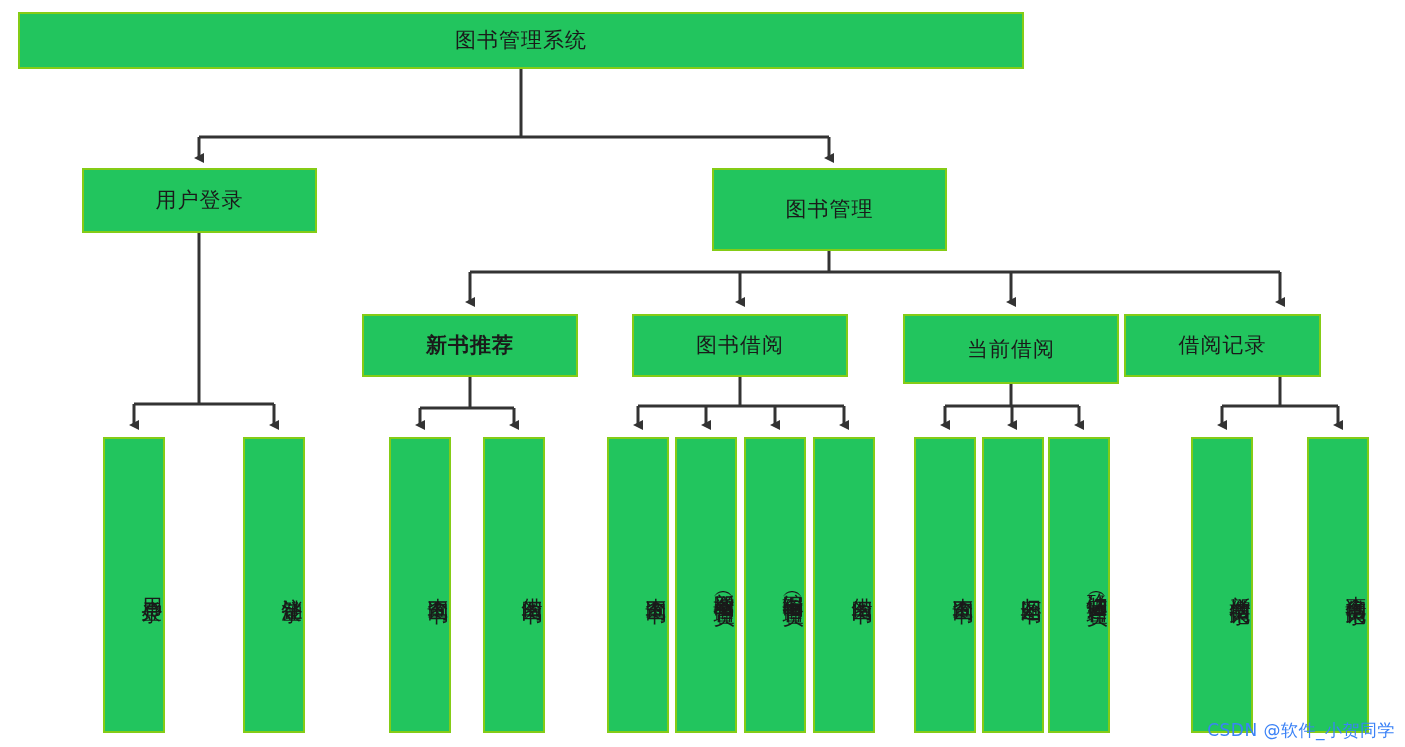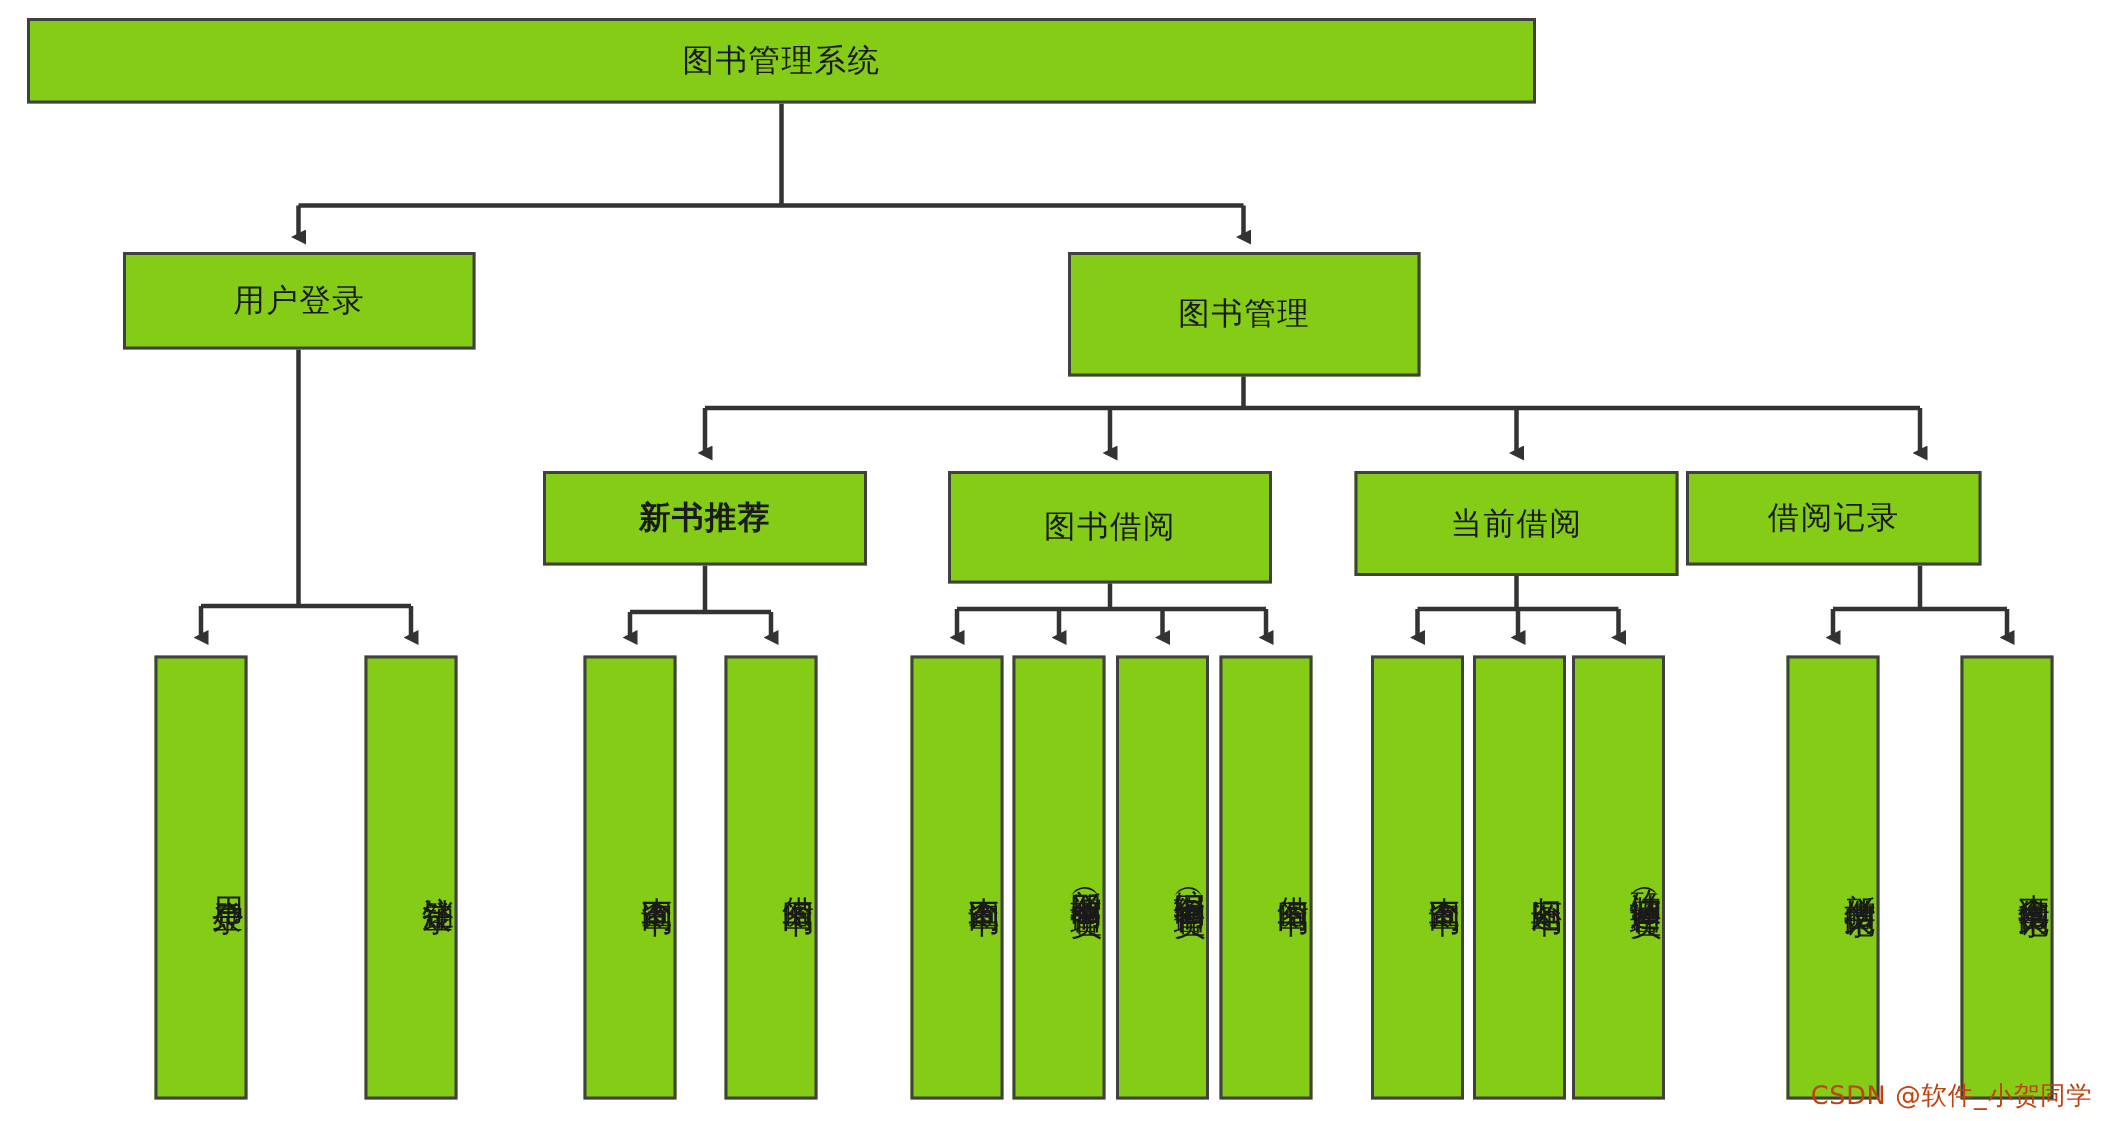--- a/index.html
+++ b/index.html
@@ -21,22 +21,22 @@
     position: absolute;
     left: 0;
     top: 0;
     width: 1405px;
     height: 747px;
     pointer-events: none;
   }
   .node {
     position: absolute;
     box-sizing: border-box;
-    background: #84cc16;
-    border: 2px solid #404040;
+    background: #22c55e;
+    border: 2px solid #84cc16;
     display: flex;
     align-items: center;
     justify-content: center;
     color: #1a1a1a;
     text-align: right;
   }
   .node.horiz {
     font-size: 21px;
     letter-spacing: 1px;
   }
@@ -57,21 +57,21 @@
   }
   .node.horiz > span {
     line-height: 1;
     white-space: nowrap;
   }
   #watermark {
     position: absolute;
     right: 10px;
     bottom: 5px;
     font-size: 17px;
-    color: #c2410c;
+    color: #3b82f6;
     letter-spacing: 0.5px;
     white-space: nowrap;
     user-select: none;
   }
 </style>
 </head>
 <body>
 
 <div id="canvas">
 
@@ -132,21 +132,21 @@
   <div class="node horiz" style="left:82px; top:168px; width:235px; height:65px;">
     <span>用户登录</span>
   </div>
   <div class="node horiz" style="left:712px; top:168px; width:235px; height:83px;">
     <span>图书管理</span>
   </div>
 
   <div class="node horiz" style="left:362px; top:314px; width:216px; height:63px;font-weight:bold;">
     <span>新书推荐</span>
   </div>
-  <div class="node horiz" style="left:632px; top:314px; width:216px; height:75px;">
+  <div class="node horiz" style="left:632px; top:314px; width:216px; height:63px;">
     <span>图书借阅</span>
   </div>
   <div class="node horiz" style="left:903px; top:314px; width:216px; height:70px;">
     <span>当前借阅</span>
   </div>
   <div class="node horiz" style="left:1124px; top:314px; width:197px; height:63px;">
     <span>借阅记录</span>
   </div>
 
   <div class="node vert" style="left:103px; top:437px; width:62px; height:296px;">

